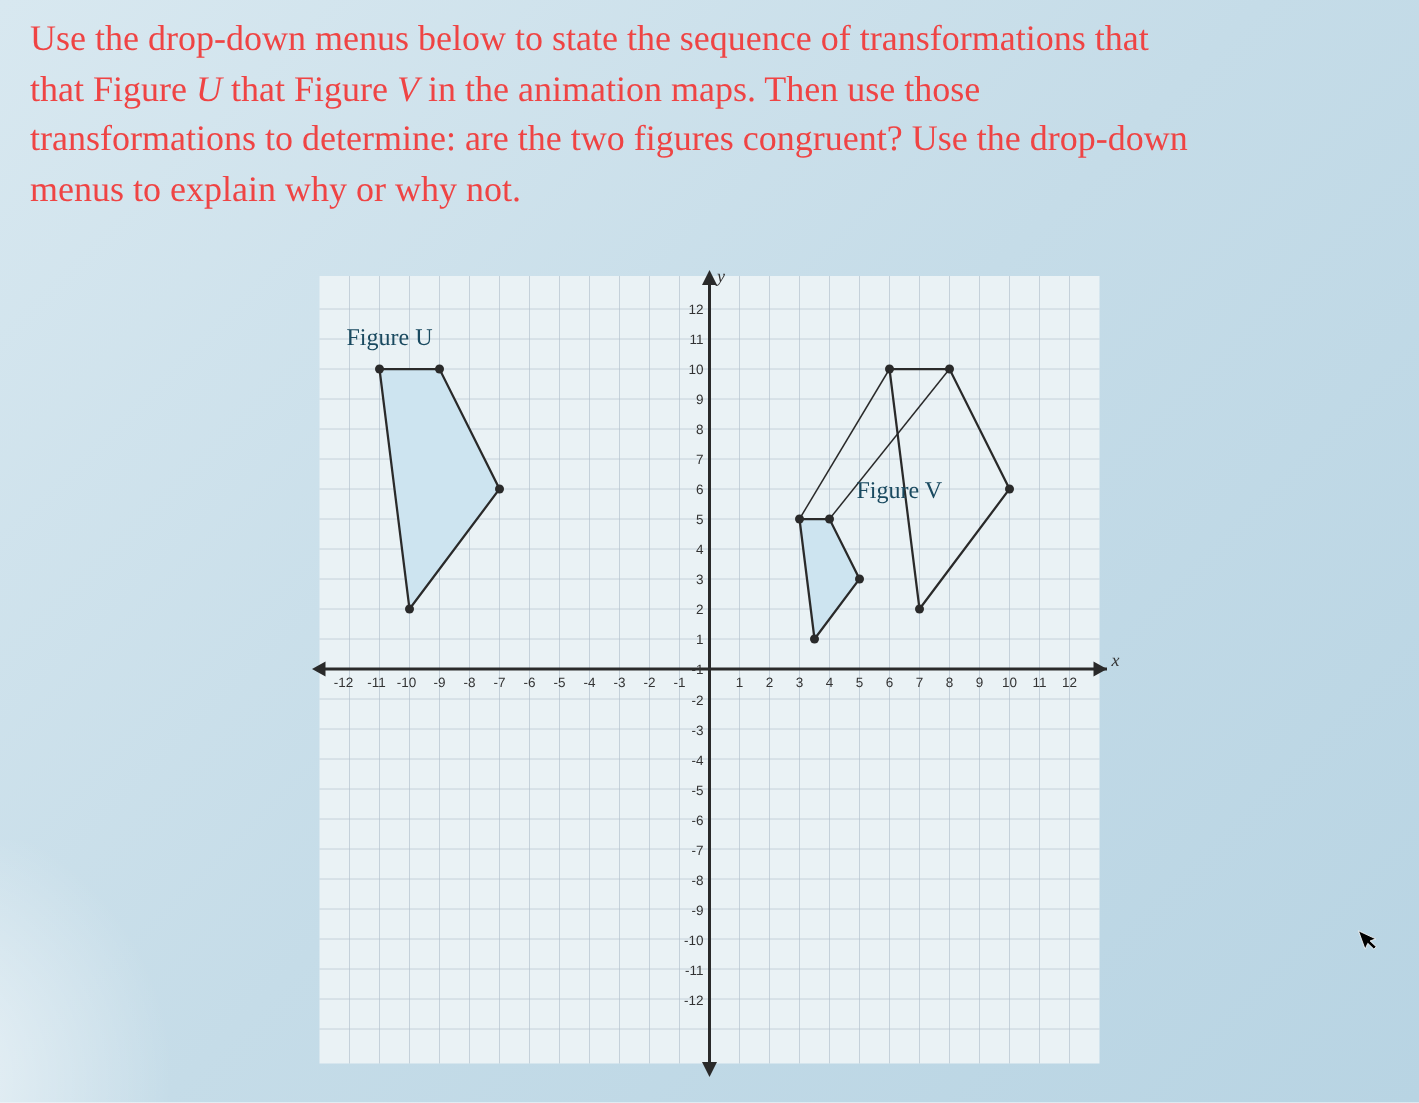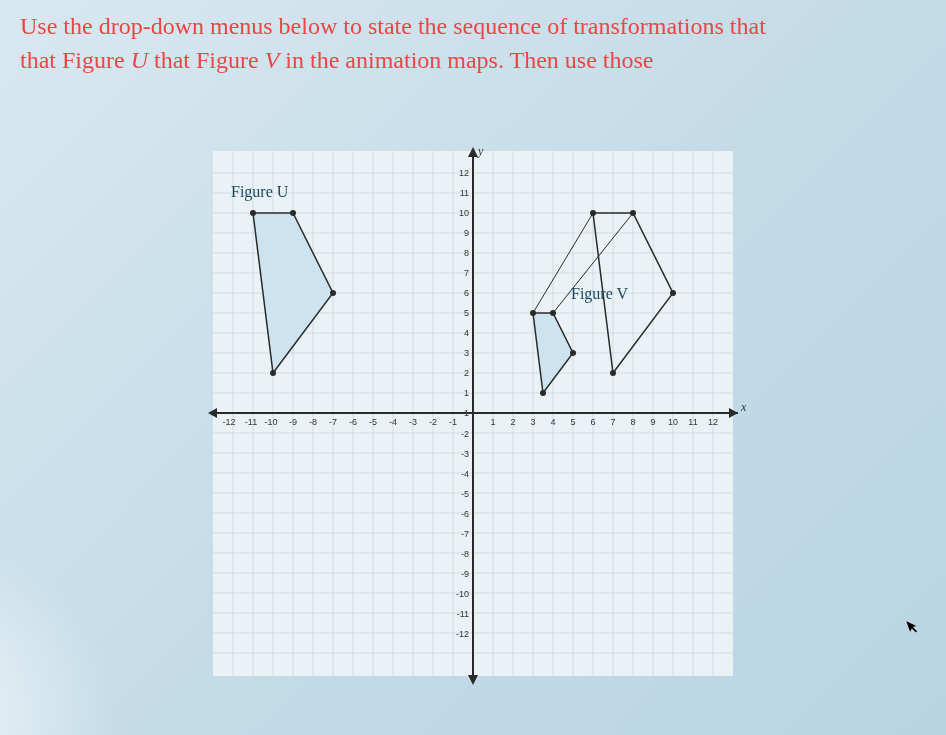--- a/index.html
+++ b/index.html
@@ -79,21 +79,22 @@
     pointer-events: none;
   }
 </style>
 </head>
 <body>
 
 <div class="page">
   <div class="question-text">
     <span>Use the drop-down menus below to state the sequence of transformations that</span><br>
     <span>that Figure </span><span class="italic-var">U</span><span> that Figure </span><span class="italic-var">V</span><span> in the animation maps. Then use those</span><br>
-    <br>
+    <span>transformations to determine: are the two figures congruent? Use the drop-down</span><br>
+    <span>menus to explain why or why not.</span>
   </div>
 
   <div class="graph-container">
     <svg width="560" height="550" viewBox="0 0 560 550">
 
       <rect x="20" y="10" width="520" height="525" class="graph-bg"></rect>
 
       <g>
 
         <line class="grid-line" x1="40" y1="10" x2="40" y2="535"></line>

